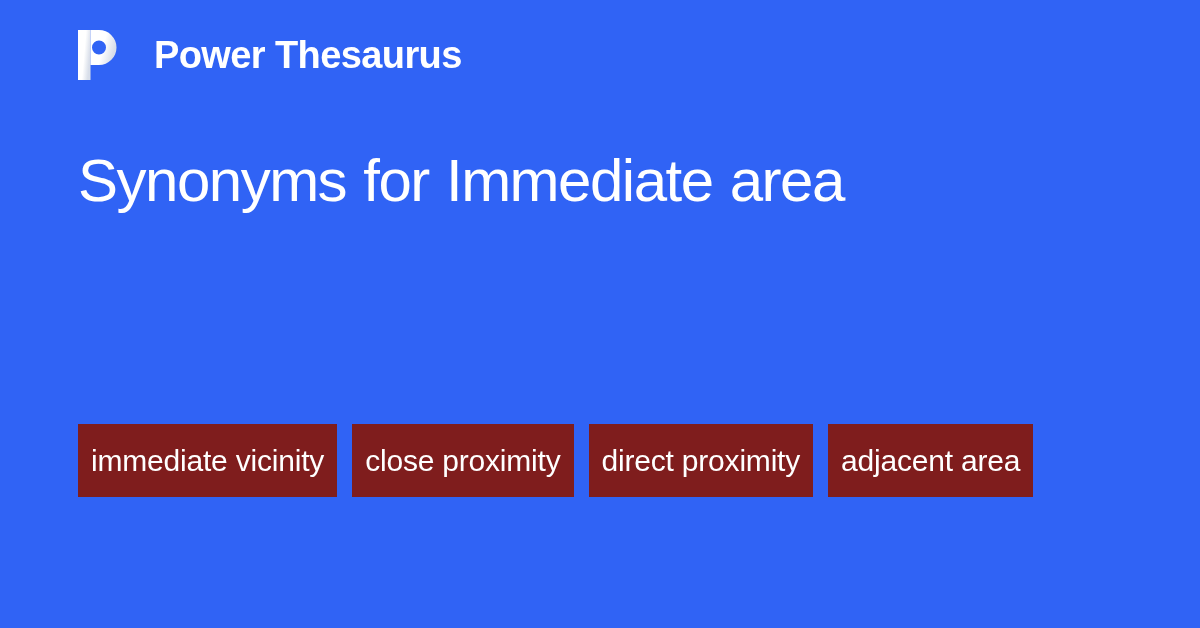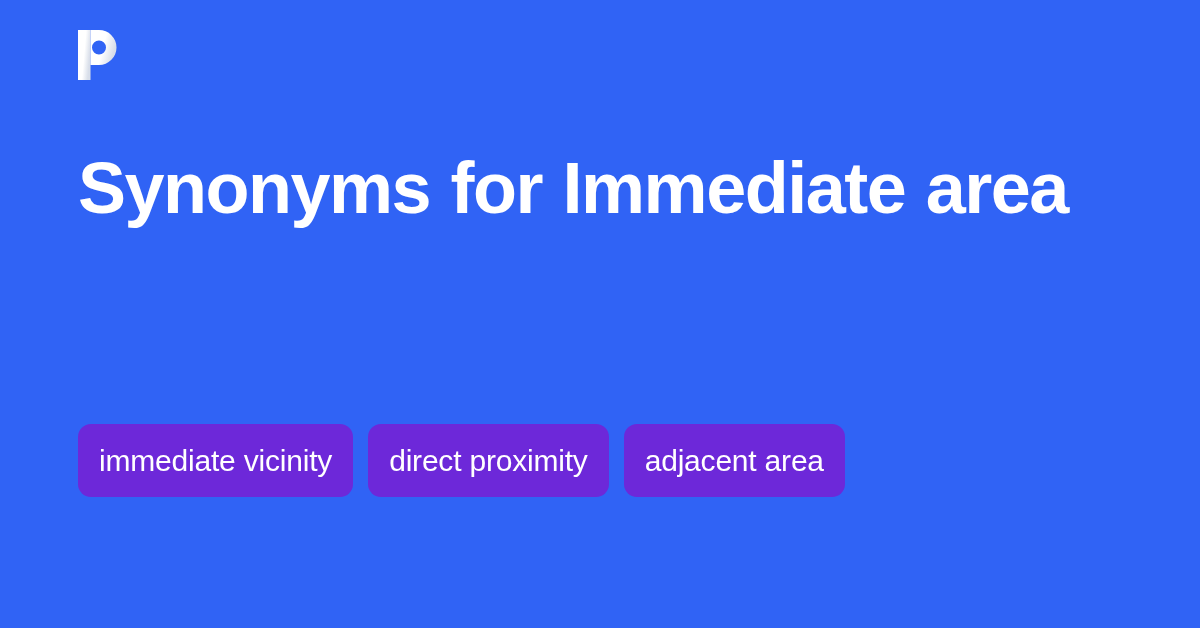--- a/index.html
+++ b/index.html
@@ -45,47 +45,47 @@
     white-space:nowrap;
   }
 
   
   .headline {
     position:absolute;
     left:78px;
     top:140px;
     width:1040px;
     color:#ffffff;
-    font-size:72px;
-    font-weight:700;
+    font-size:60px;
+    font-weight:400;
     line-height:1.36;
     letter-spacing:-1.5px;
     word-spacing:2px;
   }
 
   
   .tags {
     position:absolute;
     left:78px;
     top:424px;
     width:1050px;
     display:flex;
     flex-wrap:wrap;
     gap:22px 15px;
     align-content:flex-start;
   }
 
   .tag {
     height:73px;
-    padding:0 21px;
+    padding:0 13px;
     display:flex;
     align-items:center;
     justify-content:center;
-    background:#6d28d9;
-    border-radius:13px;
+    background:#7f1d1d;
+    border-radius:0;
     color:#ffffff;
     font-size:30px;
     font-weight:400;
     line-height:1;
     letter-spacing:-0.2px;
     white-space:nowrap;
   }
 </style>
 </head>
 <body>
@@ -99,21 +99,23 @@
           <stop offset="58%" stop-color="#ffffff"></stop>
           <stop offset="100%" stop-color="#d8dee9"></stop>
         </linearGradient>
       </defs>
 
       <rect x="0" y="0" width="12.5" height="50" fill="url(#lg)"></rect>
 
       <path d="M12.5 0 H21 A17.5 17.5 0 0 1 21 35 H12.5 Z M21 10.5 A7 7 0 1 0 21 24.5 A7 7 0 1 0 21 10.5 Z" fill="url(#lg)" fill-rule="evenodd"></path>
     </svg>
   </span>
+  <span class="brand-name">Power Thesaurus</span>
 </div>
 
 <h1 class="headline">Synonyms for Immediate area</h1>
 
 <div class="tags">
   <span class="tag">immediate vicinity</span>
+  <span class="tag">close proximity</span>
   <span class="tag">direct proximity</span>
   <span class="tag">adjacent area</span>
 </div>
 
 </body></html>

